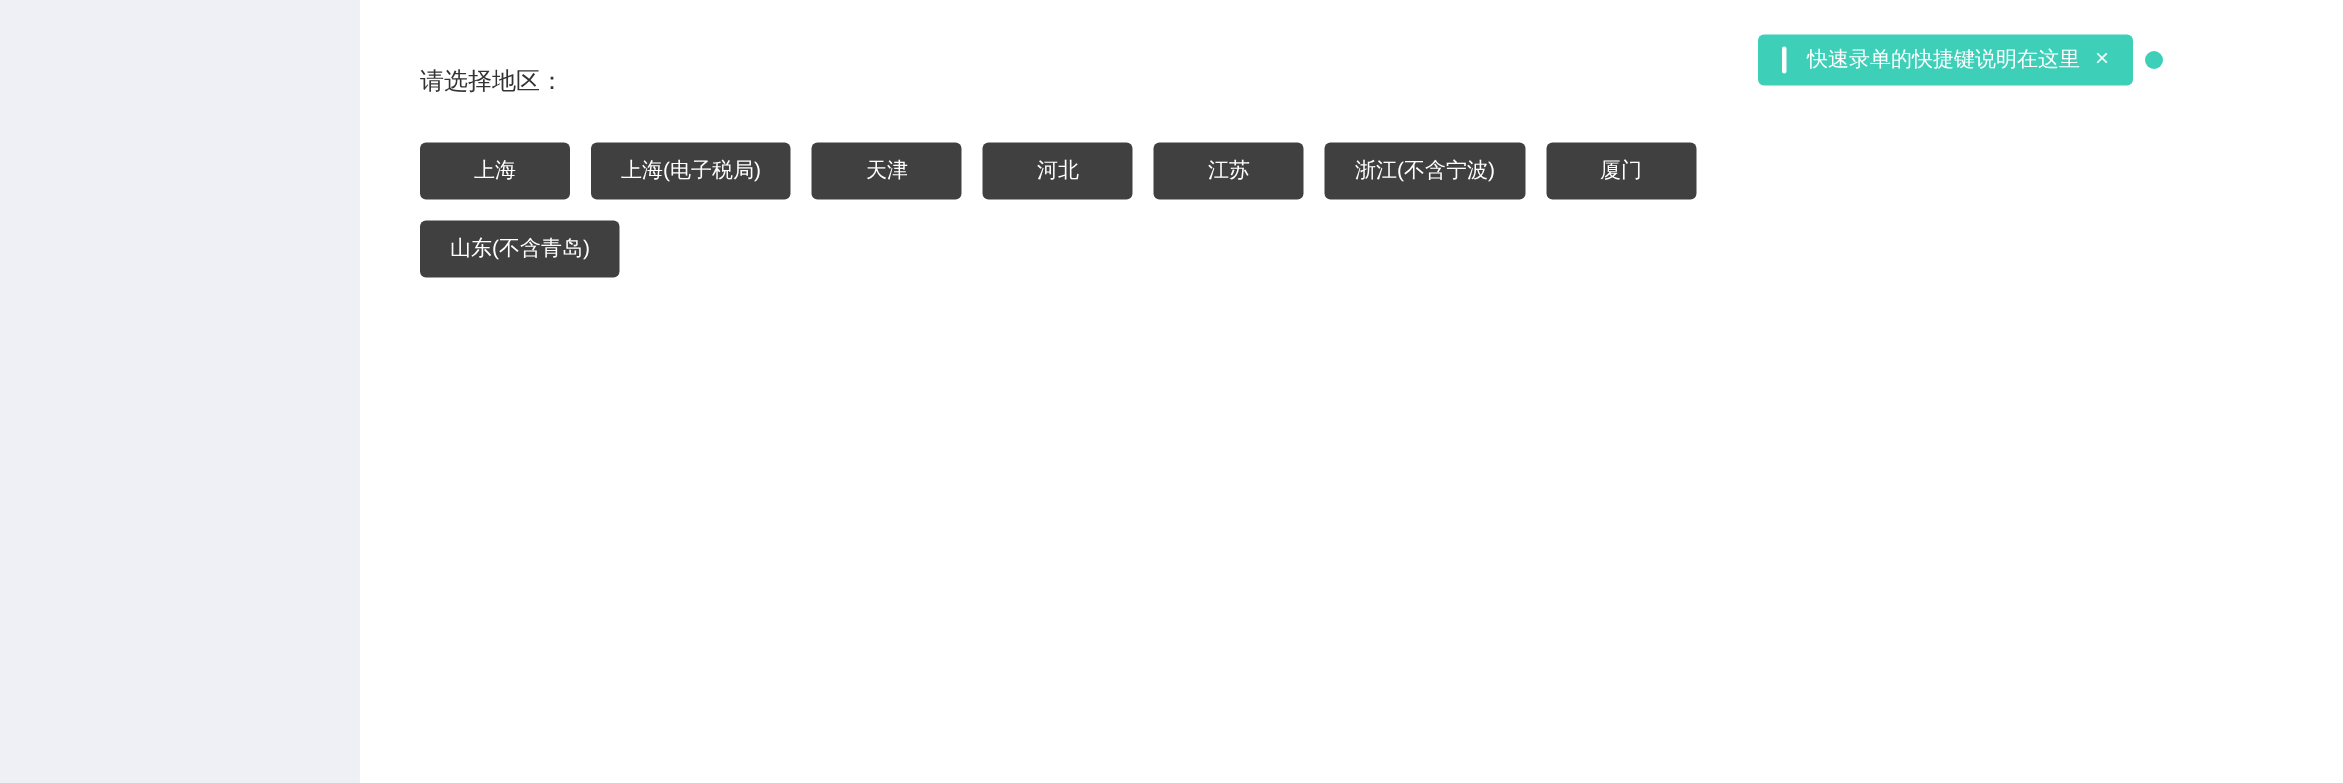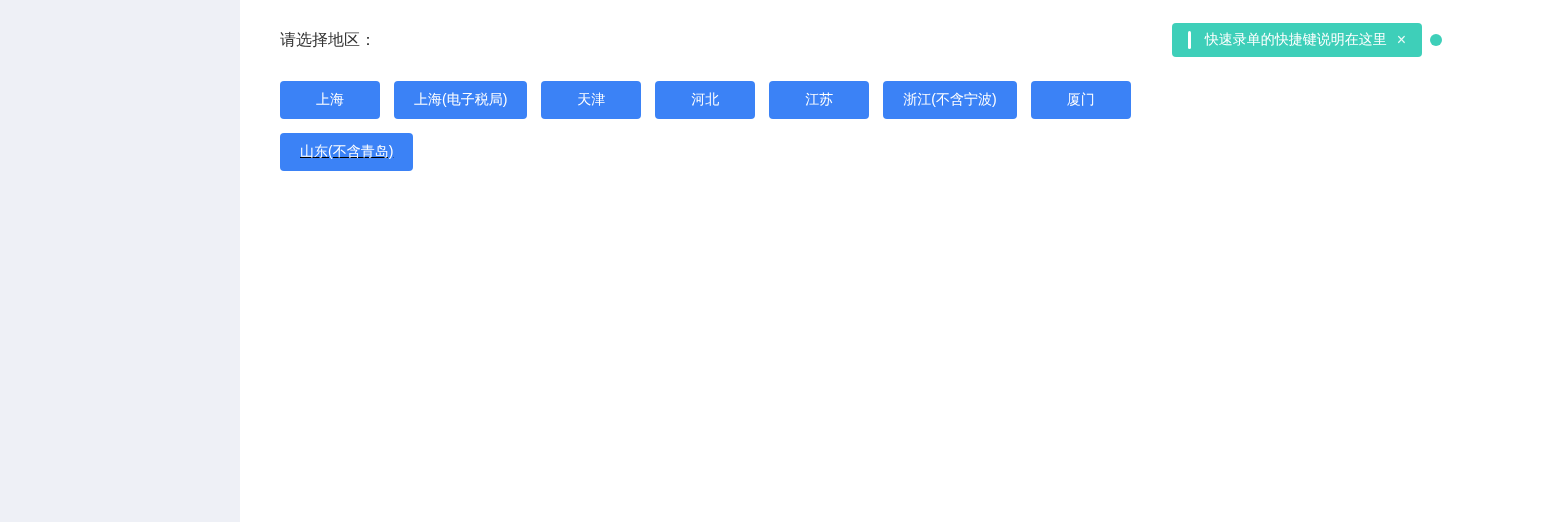--- a/index.html
+++ b/index.html
@@ -26,32 +26,32 @@
       background: #eef0f6;
     }
 
     .main-content {
       position: absolute;
       left: 240px;
       top: 0;
       right: 0;
       bottom: 0;
       background: #ffffff;
-      padding: 30px 40px;
+      padding: 44px 40px;
     }
 
     .page-title {
       font-size: 16px;
       color: #333;
       margin-bottom: 30px;
       font-weight: normal;
     }
 
     .region-btn {
-      background: #3b82f6;
+      background: #404040;
       border: none;
       border-radius: 4px;
       color: #fff;
       font-size: 14px;
       padding: 10px 20px;
       cursor: pointer;
       min-width: 100px;
       text-align: center;
       font-family: 'Microsoft YaHei', '微软雅黑', Arial, sans-serif;
     }
@@ -105,21 +105,20 @@
 
     .row-1 {
       display: flex;
       gap: 14px;
       margin-bottom: 14px;
     }
 
     .row-2 {
       display: flex;
       gap: 6px;
-      text-decoration: underline;
     }
   </style>
 </head>
 <body>
 
 <div class="sidebar"></div>
 
 <div class="main-content">
 
   <div class="page-title">请选择地区：</div>

